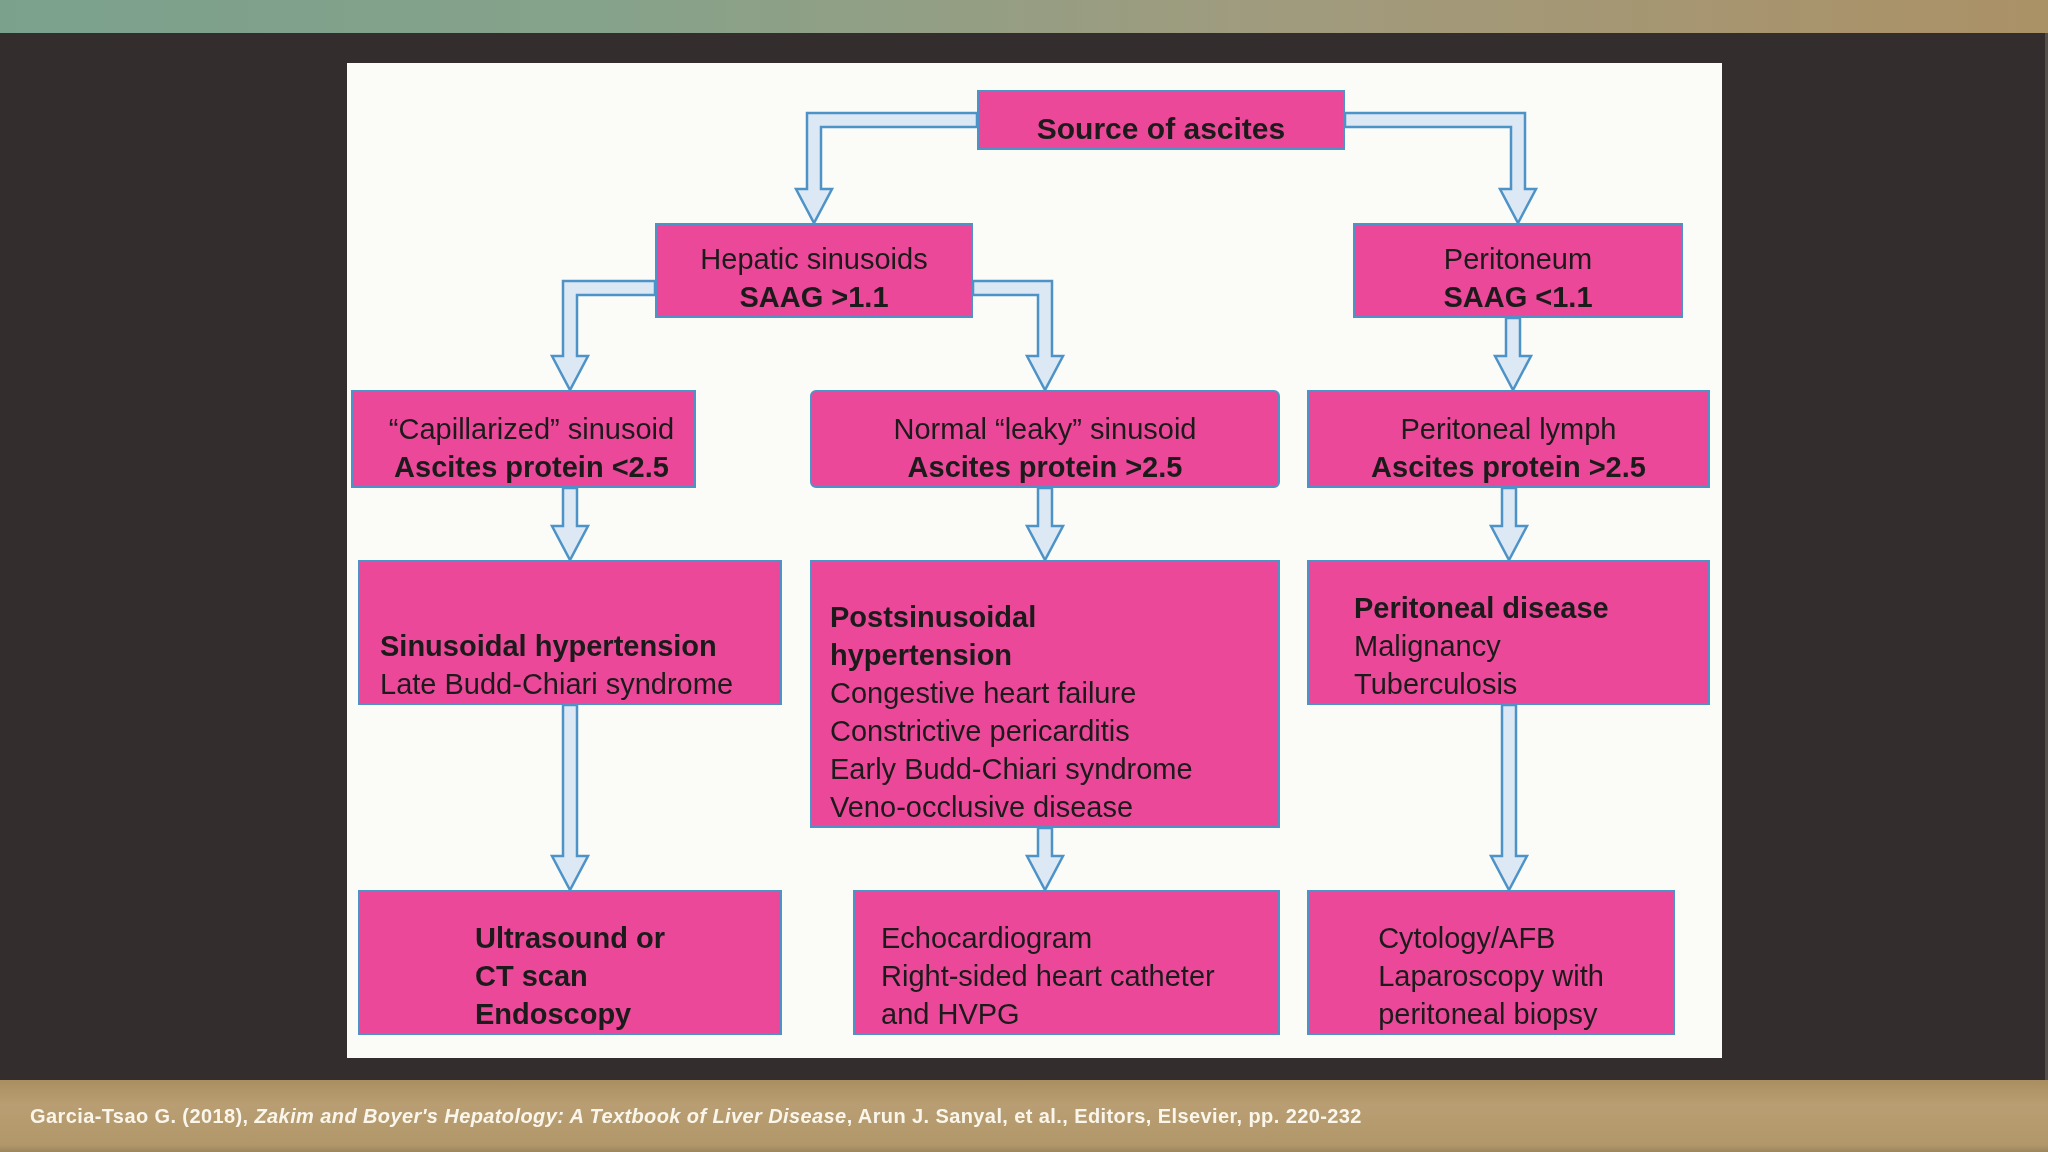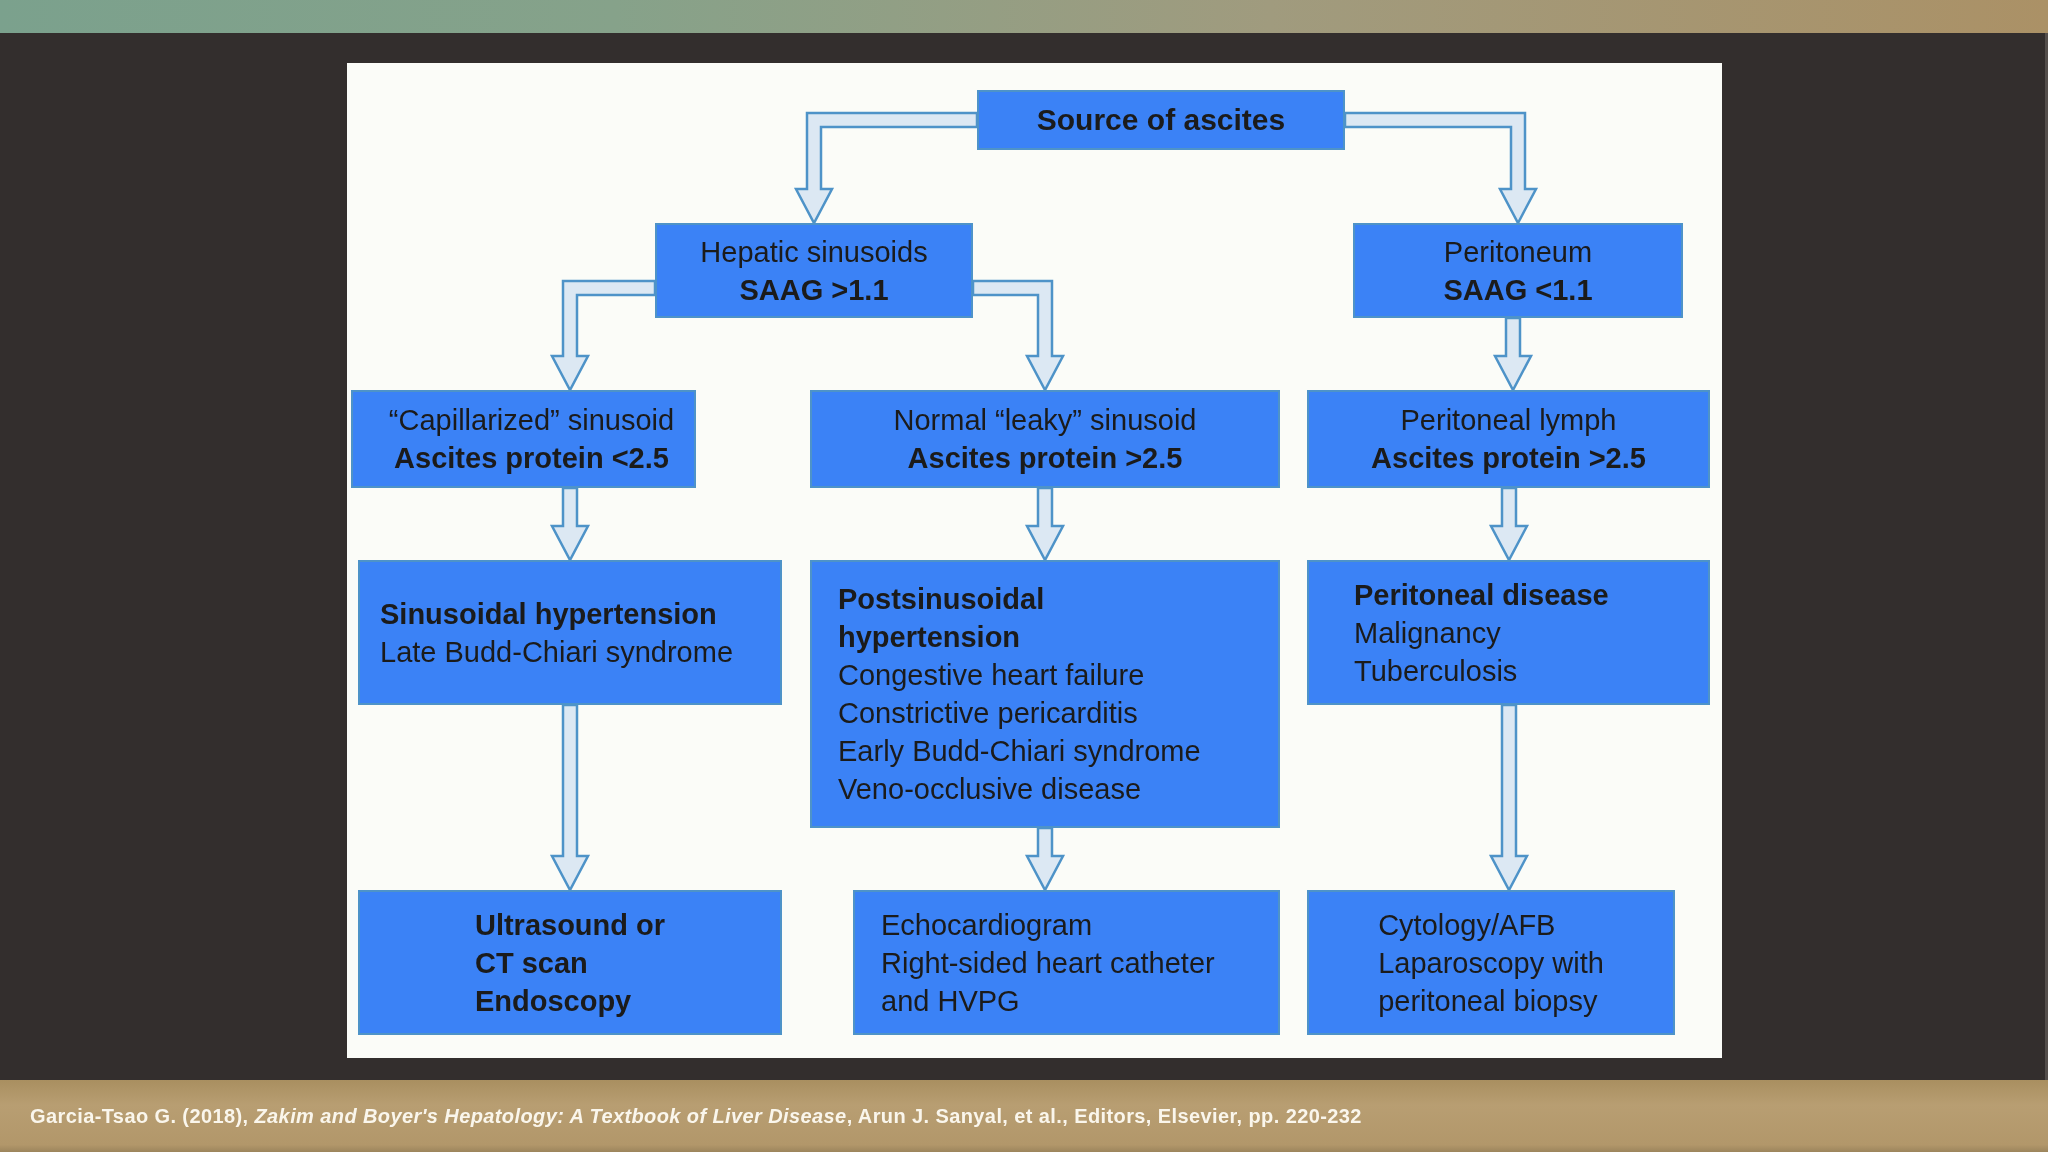--- a/index.html
+++ b/index.html
@@ -11,35 +11,35 @@
     background:linear-gradient(to right,#7ba18d 0%,#86a28a 30%,#a09b7e 62%,#ab9166 100%);}
   
   .right-edge{position:absolute;right:0;top:33px;width:3px;height:1047px;background:#544e4b;}
 
   
   .slide-panel{position:absolute;left:347px;top:63px;width:1375px;height:995px;background:#fbfcf8;}
 
   .arrows{position:absolute;left:0;top:0;width:1375px;height:995px;}
 
   
-  .box{position:absolute;box-sizing:border-box;background:#3b82f6;border:2px solid #4e93c8;
-       display:flex;flex-direction:column;justify-content:center;color:#1b1b1b;
+  .box{position:absolute;box-sizing:border-box;background:#ec4899;border:2px solid #4e93c8;
+       display:flex;flex-direction:column;justify-content:flex-end;color:#1b1b1b;
        font-size:29px;line-height:38px;}
   .box.center{align-items:center;text-align:center;}
   .bl{white-space:nowrap;}
   .bold{font-weight:bold;}
 
   .b-source{left:630px;top:27px;width:368px;height:60px;font-size:30px;}
   .b-hepatic{left:308px;top:160px;width:318px;height:95px;}
   .b-peritoneum{left:1006px;top:160px;width:330px;height:95px;}
   .b-capillarized{left:4px;top:327px;width:345px;height:98px;padding-left:16px;}
-  .b-leaky{left:463px;top:327px;width:470px;height:98px;}
+  .b-leaky{left:463px;top:327px;width:470px;height:98px;border-radius:6px;}
   .b-lymph{left:960px;top:327px;width:403px;height:98px;}
   .b-sinusoidal{left:11px;top:497px;width:424px;height:145px;padding-left:20px;}
-  .b-postsinusoidal{left:463px;top:497px;width:470px;height:268px;padding-left:26px;}
+  .b-postsinusoidal{left:463px;top:497px;width:470px;height:268px;padding-left:18px;}
   .b-postsinusoidal .wrap-title{white-space:normal;max-width:330px;font-weight:bold;}
   .b-disease{left:960px;top:497px;width:403px;height:145px;padding-left:45px;}
   .b-ultrasound{left:11px;top:827px;width:424px;height:145px;align-items:center;font-weight:bold;}
   .b-echo{left:506px;top:827px;width:427px;height:145px;padding-left:26px;}
   .b-cytology{left:960px;top:827px;width:368px;height:145px;align-items:center;}
   .grp{text-align:left;}
 
   
   .footer-band{position:absolute;left:0;top:1080px;width:2048px;height:72px;
     background:linear-gradient(to bottom,#a98f60 0%,#b89e72 35%,#b2976a 90%,#9c855c 100%);

